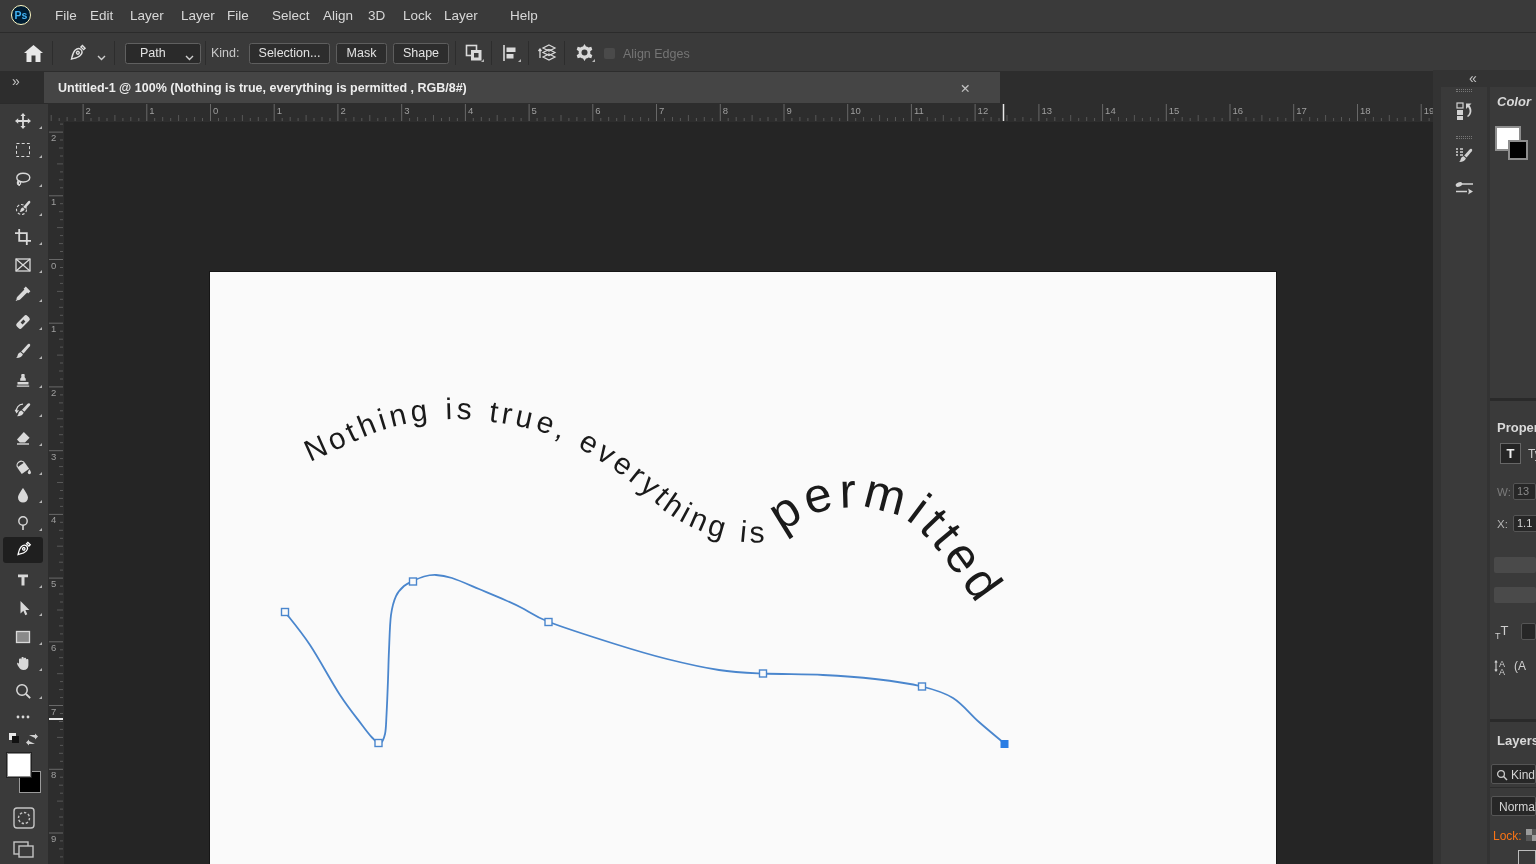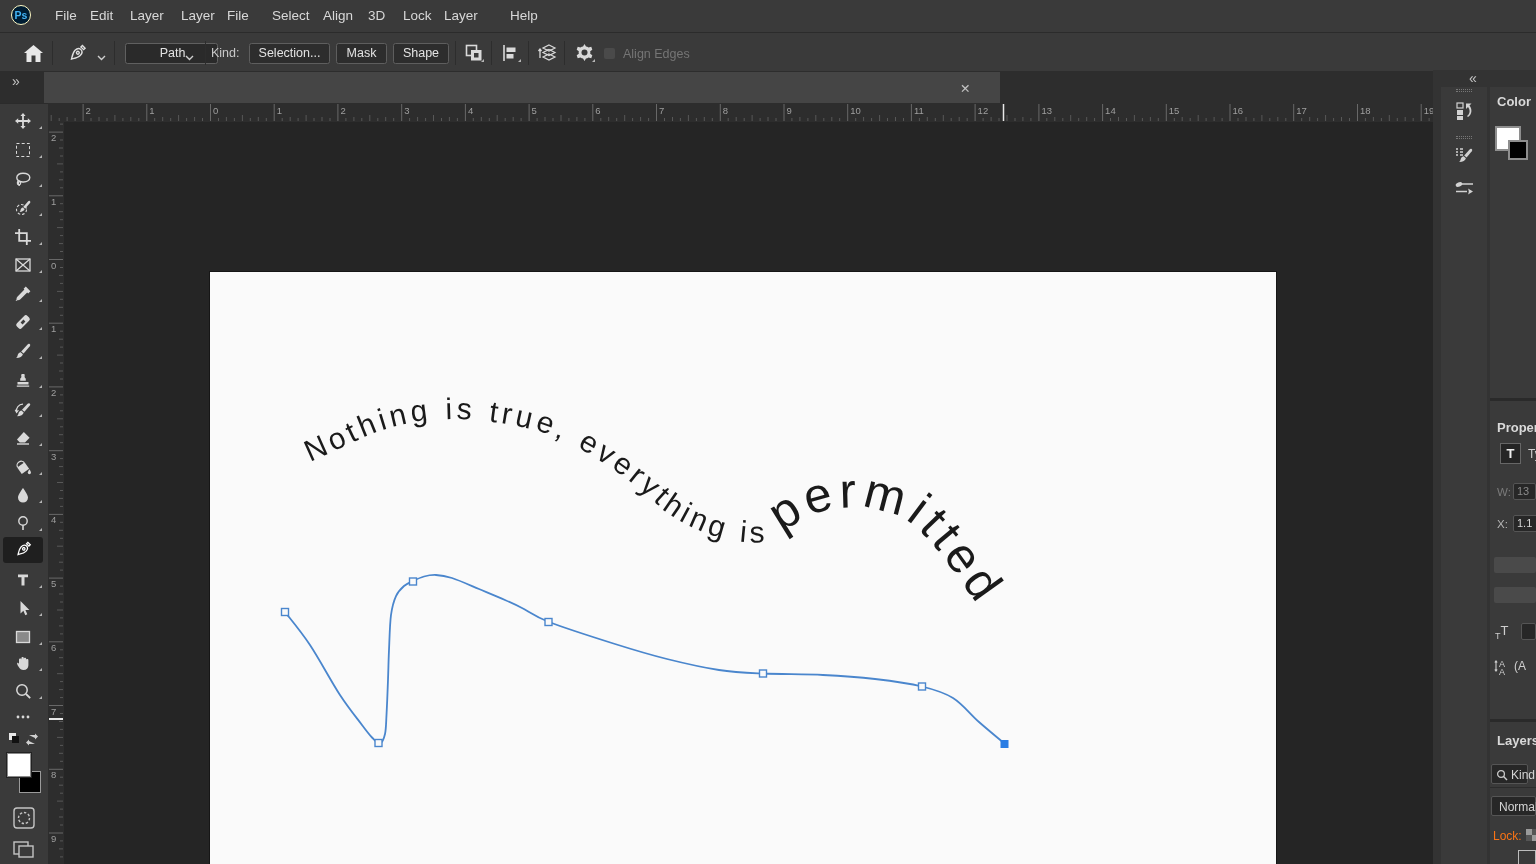--- a/index.html
+++ b/index.html
@@ -47,21 +47,21 @@
       <g transform="rotate(225 9 8.6)" stroke="#e0e0e0" fill="none" stroke-width="1.25">
         <path d="M9 1.6 C7.2 4.6 5.7 6.6 5.7 9.4 C5.7 11.8 7.1 13.6 9 13.6 C10.9 13.6 12.3 11.8 12.3 9.4 C12.3 6.6 10.8 4.6 9 1.6 Z"></path>
         <circle cx="9" cy="9.7" r="1.25"></circle>
         <path d="M7.3 15.3 H10.7 V17.2 H7.3 Z"></path>
       </g>
     </svg>
  <svg style="position:absolute;left:97px;top:22px" width="9" height="6" viewBox="0 0 9 6">
       <path d="M1 1 L4.5 4.5 L8 1" stroke="#cfcfcf" stroke-width="1.4" fill="none"></path>
     </svg>
  <div class="vsep" style="left:114px"></div>
- <div class="obtn" style="left:125px;width:93px;background:#2a2a2a;border-color:#606060;text-align:center;padding-left:2px;line-height:19px;">Path</div>
+ <div class="obtn" style="left:125px;width:76px;background:#2a2a2a;border-color:#606060;text-align:left;padding-left:14px;line-height:19px;">Path</div>
  <svg style="position:absolute;left:185px;top:22px" width="9" height="6" viewBox="0 0 9 6">
       <path d="M1 1 L4.5 4.5 L8 1" stroke="#cfcfcf" stroke-width="1.4" fill="none"></path>
     </svg>
  <div class="vsep" style="left:205px"></div>
  <span style="position:absolute;left:211px;top:13px;font-size:12.5px;color:#c9c9c9;">Kind:</span>
  <div class="obtn" style="left:249px;width:81px;line-height:19px;">Selection...</div>
  <div class="obtn" style="left:336px;width:51px;line-height:19px;">Mask</div>
  <div class="obtn" style="left:393px;width:56px;line-height:19px;">Shape</div>
  <div class="vsep" style="left:455px"></div>
  <svg style="position:absolute;left:465px;top:11px" width="18" height="18" viewBox="0 0 18 18">
@@ -89,20 +89,21 @@
       </svg>
  <div style="position:absolute;left:592px;top:26px;width:0;height:0;border-left:3.5px solid transparent;border-bottom:3.5px solid #b5b5b5;"></div>
  <div style="position:absolute;left:604px;top:15px;width:11px;height:11px;background:#4a4a4a;border-radius:2px;"></div>
  <span style="position:absolute;left:623px;top:14px;font-size:12.5px;color:#757575;">Align Edges</span>
 </path></div>
 
 <div class="tabstrip">
  <span style="position:absolute;left:12px;top:2px;color:#c4c4c4;font-size:14px;">»</span>
 </div>
 <div class="tab">
+ <span style="position:absolute;left:14px;top:9px;">Untitled-1 @ 100% (Nothing is true, everything is permitted , RGB/8#)</span>
  <span style="position:absolute;left:916px;top:9px;font-weight:normal;color:#c2c2c2;">✕</span>
 </div>
 
 <div class="toolbar">
     <svg style="position:absolute;left:14px;top:8px" width="18" height="18" viewBox="0 0 18 18">
       <path d="M9 1 L11.6 4 H9.9 V7.9 H13.8 V6.2 L17 9 L13.8 11.8 V10.1 H9.9 V14 H11.6 L9 17 L6.4 14 H8.1 V10.1 H4.2 V11.8 L1 9 L4.2 6.2 V7.9 H8.1 V4 H6.4 Z" fill="#d9d9d9"></path>
     </svg>
     <div style="position:absolute;left:39px;top:22px;width:0;height:0;border-left:3.5px solid transparent;border-bottom:3.5px solid #b5b5b5;"></div>
     <svg style="position:absolute;left:14px;top:37px" width="18" height="18" viewBox="0 0 18 18">
       <rect x="2.5" y="2.5" width="13" height="13" fill="none" stroke="#d9d9d9" stroke-dasharray="3 2.2"></rect>
@@ -320,21 +321,21 @@
         <path d="M8.6 9.2 L10.9 11.2 C10.4 13.4 8 14.8 4.2 14.9 C5.6 13.6 5.4 12.6 6 11.2 C6.5 10.1 7.6 9.4 8.6 9.2Z" fill="#d2d2d2"></path>
       </svg>
   <svg style="position:absolute;left:13px;top:92px" width="21" height="21" viewBox="0 0 21 21">
         <ellipse cx="5" cy="5.5" rx="3.4" ry="2.2" transform="rotate(-20 5 5.5)" fill="#d2d2d2"></ellipse>
         <path d="M8 5 H19" stroke="#d2d2d2" stroke-width="1.5"></path>
         <path d="M2 12.5 H13" stroke="#d2d2d2" stroke-width="1.5"></path>
         <path d="M14 9.5 L19 12.5 L14 15.5 C15 13.5 15 11.5 14 9.5Z" fill="#d2d2d2"></path>
       </svg>
  </div>
  <div class="rpanel">
-  <span class="ptitle" style="position:absolute;left:7px;top:7px;">Color</span>
+  <span class="ptitle" style="position:absolute;left:7px;top:7px;font-style:italic;">Color</span>
   <div style="position:absolute;left:5px;top:39px;width:26px;height:25px;background:#fff;border:2px solid #8e8e8e;"></div>
   <div style="position:absolute;left:18px;top:53px;width:20px;height:20px;background:#000;border:2px solid #8e8e8e;"></div>
   <div style="position:absolute;left:0;top:311px;width:46px;height:3px;background:#2a2a2a;"></div>
   <span class="ptitle" style="position:absolute;left:7px;top:333px;">Properties</span>
   <div style="position:absolute;left:10px;top:356px;width:21px;height:21px;background:#252525;border:1px solid #666;color:#eee;font-weight:bold;font-size:13px;text-align:center;line-height:20px;">T</div>
   <span style="position:absolute;left:38px;top:360px;font-size:12px;color:#cecece;white-space:nowrap;">Type Layer</span>
   <span style="position:absolute;left:7px;top:399px;font-size:11.5px;color:#7a7a7a;">W:</span>
   <div class="field" style="position:absolute;left:23px;top:396px;width:23px;height:17px;color:#8a8a8a;font-size:11px;line-height:15px;padding-left:3px;">13</div>
   <span style="position:absolute;left:7px;top:431px;font-size:11.5px;color:#b5b5b5;">X:</span>
   <div class="field" style="position:absolute;left:23px;top:428px;width:42px;height:17px;color:#d5d5d5;font-size:11px;line-height:15px;padding-left:3px;">1.1</div>
@@ -343,21 +344,21 @@
   <span style="position:absolute;left:5px;top:536px;font-size:13px;color:#cecece;"><sub style="font-size:9px;">T</sub>T</span>
   <div class="field" style="position:absolute;left:31px;top:536px;width:15px;height:17px;"></div>
   <svg style="position:absolute;left:4px;top:569px" width="17" height="20" viewBox="0 0 17 20">
         <path d="M2 5 V15 M0.8 6.5 L2 5 L3.2 6.5 M0.8 13.5 L2 15 L3.2 13.5" stroke="#cecece" stroke-width="1.1" fill="none"></path>
         <text x="5" y="11" font-size="9" fill="#cecece">A</text>
         <text x="5" y="19" font-size="9" fill="#cecece">A</text>
       </svg>
   <span style="position:absolute;left:24px;top:572px;font-size:12px;color:#cecece;">(A</span>
   <div style="position:absolute;left:0;top:632px;width:46px;height:3px;background:#2a2a2a;"></div>
   <span class="ptitle" style="position:absolute;left:7px;top:646px;">Layers</span>
-  <div class="field" style="position:absolute;left:1px;top:677px;width:37px;height:20px;">
+  <div class="field" style="position:absolute;left:1px;top:677px;width:45px;height:20px;">
     <svg style="position:absolute;left:4px;top:4px" width="12" height="12" viewBox="0 0 12 12">
           <circle cx="5" cy="5" r="3.4" fill="none" stroke="#c9c9c9" stroke-width="1.3"></circle>
           <path d="M7.6 7.6 L11 11" stroke="#c9c9c9" stroke-width="1.4"></path>
         </svg>
     <span style="position:absolute;left:19px;top:3px;font-size:12px;color:#d5d5d5;">Kind</span>
   </div>
   <div style="position:absolute;left:0;top:700px;width:46px;height:1px;background:#2c2c2c;"></div>
   <div class="field" style="position:absolute;left:1px;top:709px;width:45px;height:20px;">
         <span style="position:absolute;left:7px;top:3px;font-size:12px;color:#d5d5d5;">Normal</span>
       </div>

